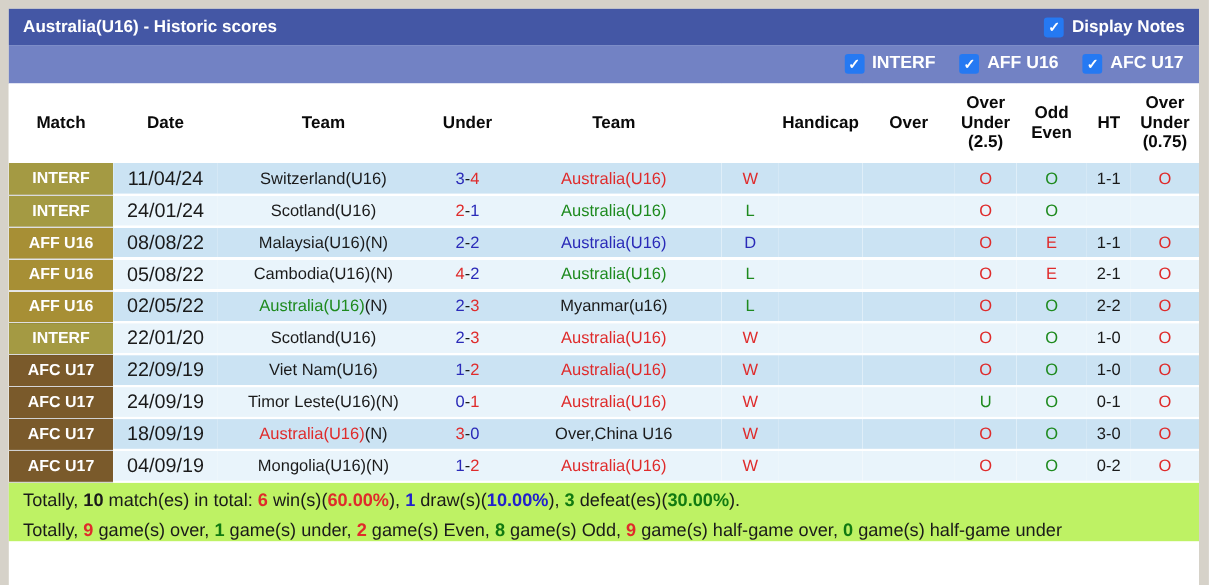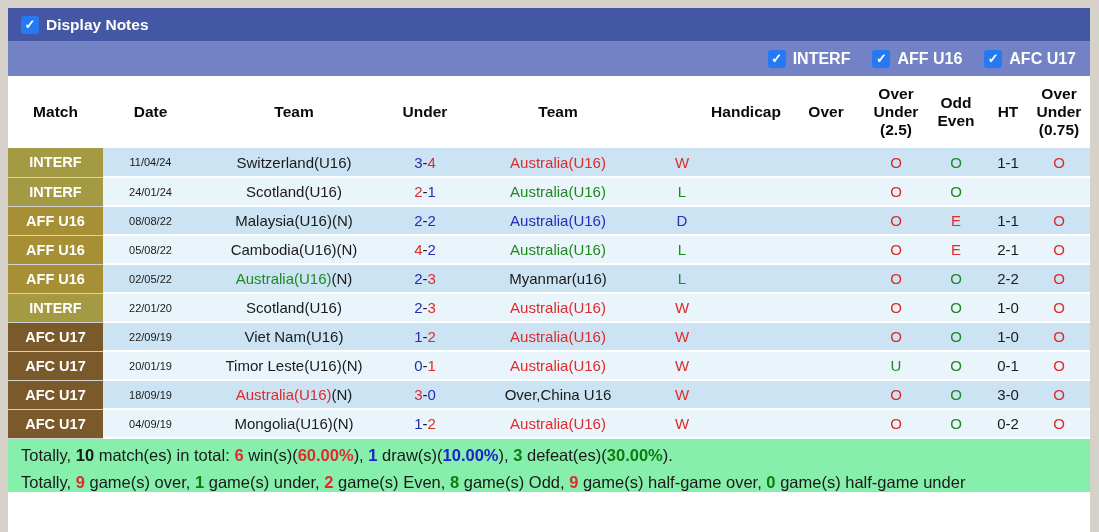--- a/index.html
+++ b/index.html
@@ -50,39 +50,40 @@
     height:29px; text-align:center; vertical-align:middle;
     font-size:15px; color:#1a1a1a; border-bottom:2px solid #ffffff;
     overflow:hidden; white-space:nowrap;
   }
   tr.odd  td { background:var(--row-odd); }
   tr.even td { background:var(--row-even); }
   td.c-match { font-weight:bold; color:#fff; font-size:14.5px; border-bottom:1px solid rgba(0,0,0,0.18); }
   tr td.m-interf { background:var(--m-interf); }
   tr td.m-aff    { background:var(--m-aff); }
   tr td.m-afc    { background:var(--m-afc); }
-  td.c-date { font-size:11px; }
+  td.c-date { font-size:18px; }
   .clr-red   { color:var(--red); }
   .clr-blue  { color:var(--blue); }
   .clr-green { color:var(--green); }
   .clr-black { color:#1a1a1a; }
   td .score-dash { color:#1a1a1a; }
   
-  .summary { padding:7px 13px 0 13px; background:#86efac; }
+  .summary { padding:7px 13px 0 13px; background:#bef264; }
   .summary .line { font-size:16.5px; color:#000; margin-bottom:8px; white-space:nowrap; }
   .summary .b { font-weight:bold; }
   .summary .clr-green { color:var(--sum-green); }
   .summary .clr-blue  { color:var(--sum-blue); }
 </style>
 </head>
 <body>
 
 <div class="page">
 
   <div class="titlebar">
+    <span>Australia(U16) - Historic scores</span>
     <span class="chk-group">
       <span class="checkbox">
           <span>✓</span>
         </span>
       <span>Display Notes</span>
     </span>
   </div>
 
   <div class="filterbar">
     <span id="filter-checkboxes"><span class="chk-group">
@@ -222,21 +223,21 @@
     <td class="clr-red">W</td>
     <td></td>
     <td></td>
     <td class="clr-red">O</td>
     <td class="clr-green">O</td>
     <td class="c-ht">1-0</td>
     <td class="clr-red">O</td>
   </tr>
         <tr class="even">
     <td class="c-match m-afc">AFC U17</td>
-    <td class="c-date">20/01/19</td>
+    <td class="c-date">24/09/19</td>
     <td><span class="t-name clr-black">Timor Leste(U16)</span><span class="t-suffix clr-black">(N)</span></td>
     <td><span class="s1 clr-blue">0</span><span class="score-dash">-</span><span class="s2 clr-red">1</span></td>
     <td><span class="t-name clr-red">Australia(U16)</span><span class="t-suffix clr-black"></span></td>
     <td class="clr-red">W</td>
     <td></td>
     <td></td>
     <td class="clr-green">U</td>
     <td class="clr-green">O</td>
     <td class="c-ht">0-1</td>
     <td class="clr-red">O</td>

